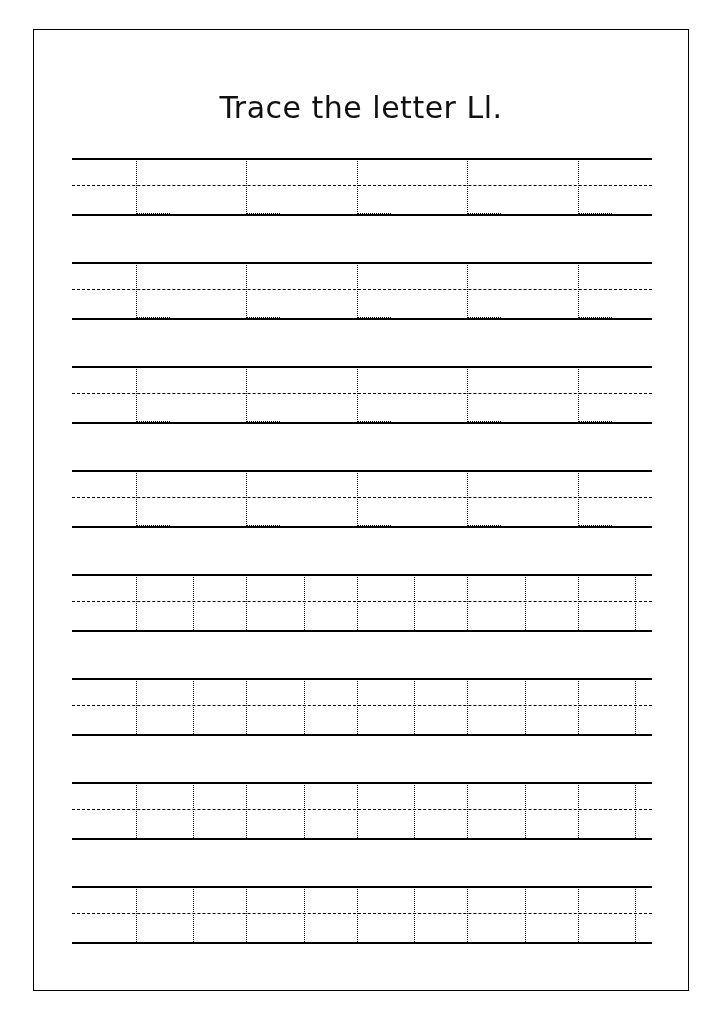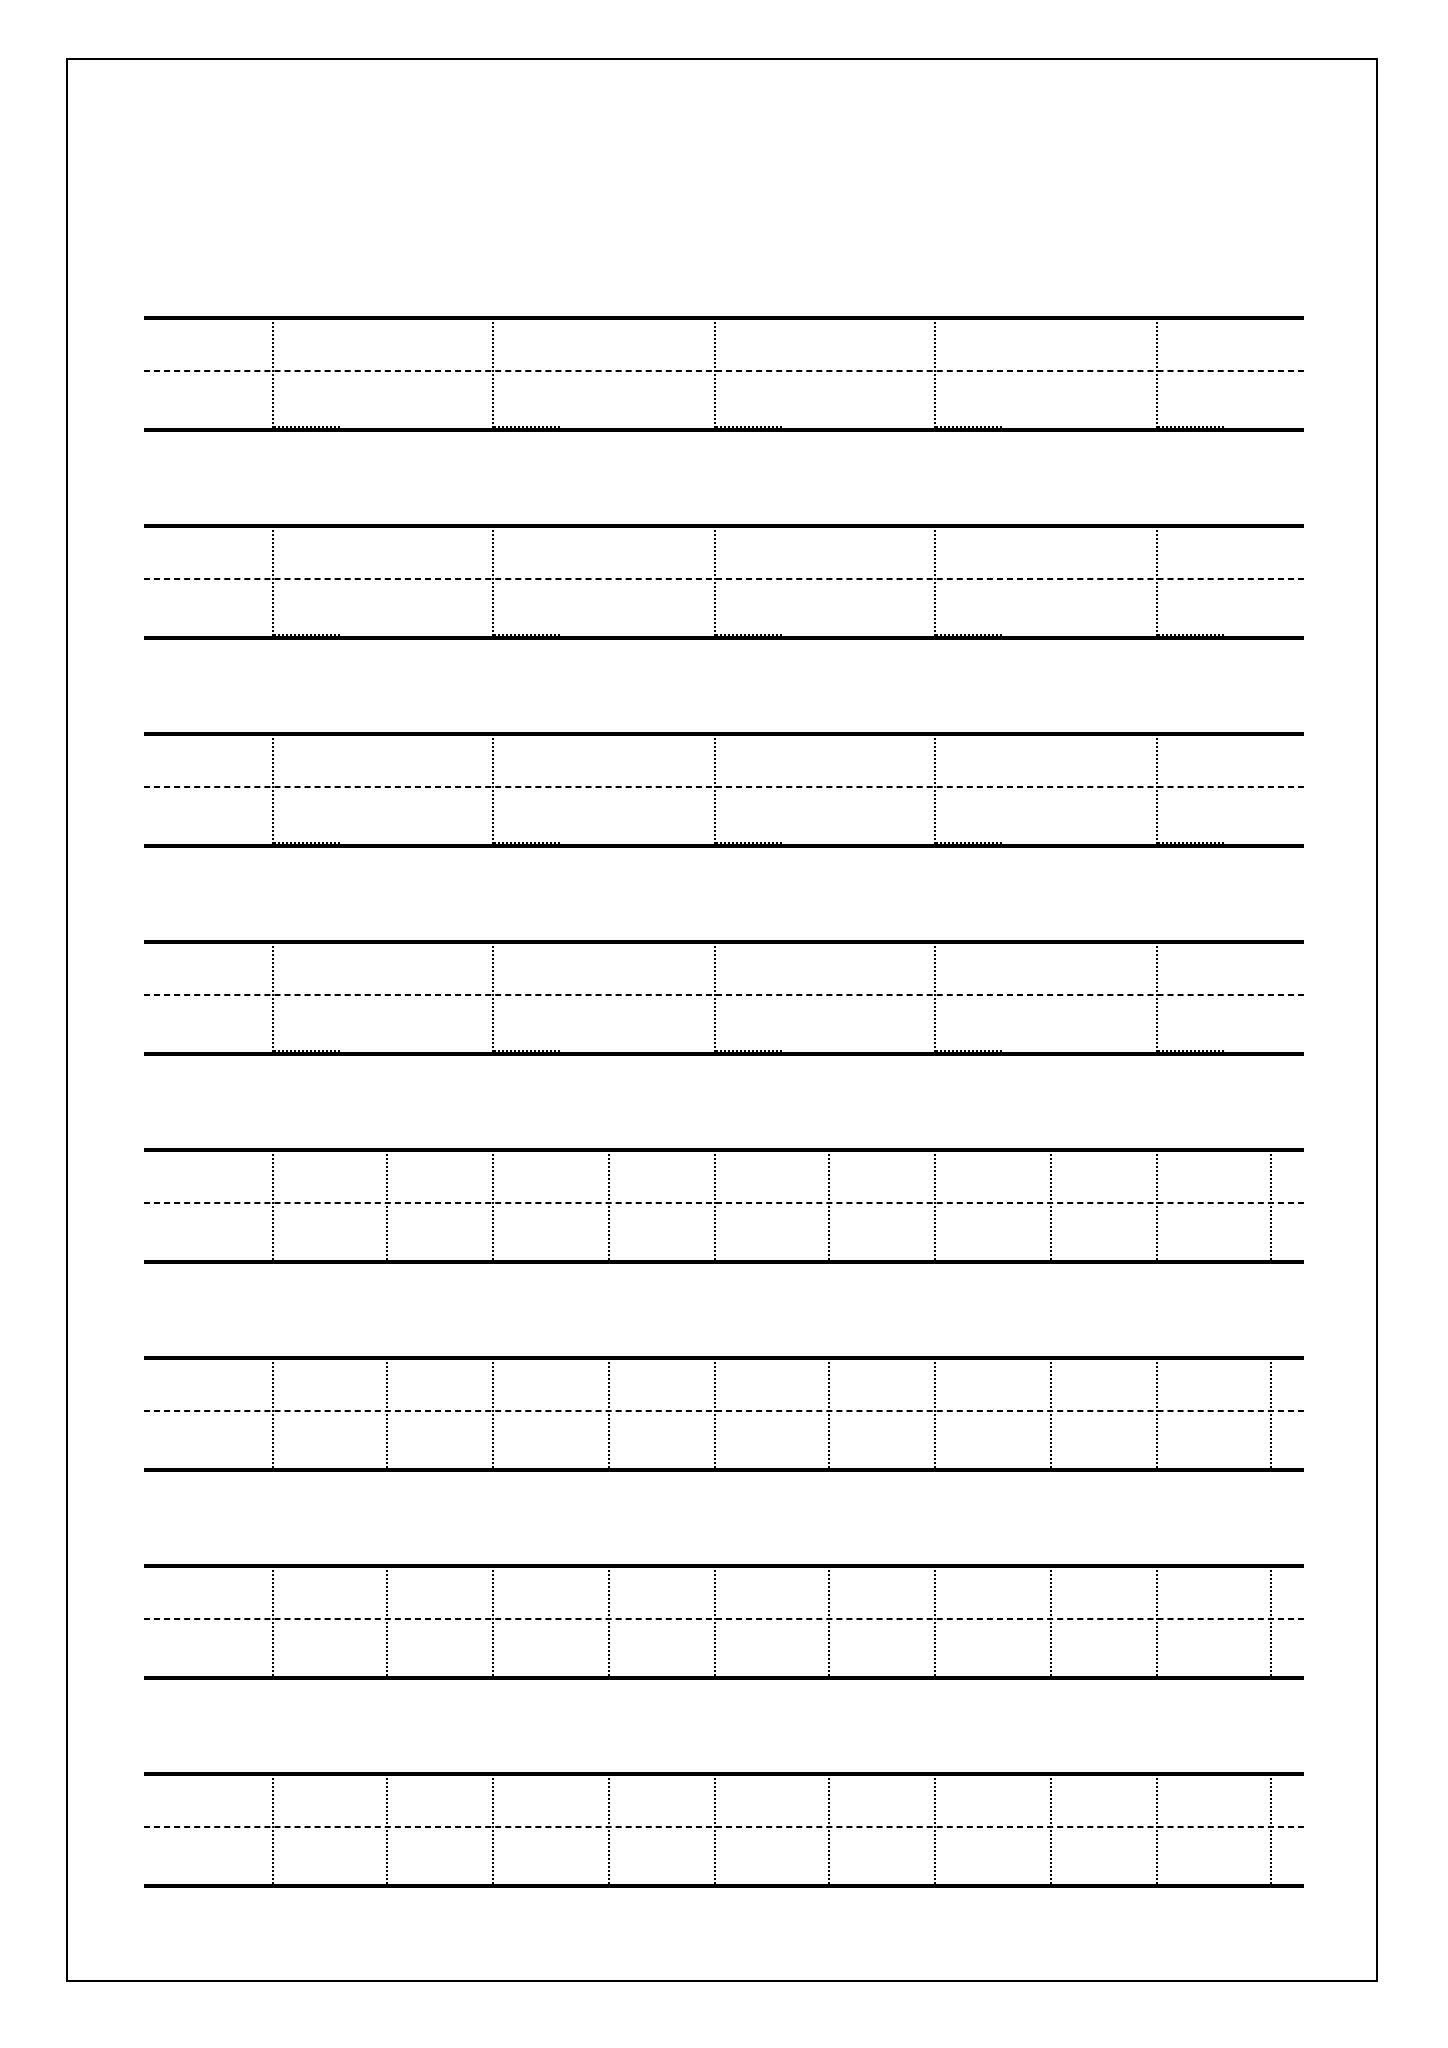--- a/index.html
+++ b/index.html
@@ -108,20 +108,21 @@
     bottom: 0;
     width: 34px;
     border-bottom: 1.5px dotted #000000;
   }
 </style>
 </head>
 <body>
 
 <div class="page">
 
+  <div class="title">Trace the letter Ll.</div>
 
   <div class="rows">
       <div class="row">
         <div class="line line-top"></div>
         <div class="line line-mid"></div>
         <div class="line line-bottom"></div>
         <div class="slots">
           <div class="glyph" style="left: 11%;">
             <div class="stem"></div>
             <div class="foot"></div>

